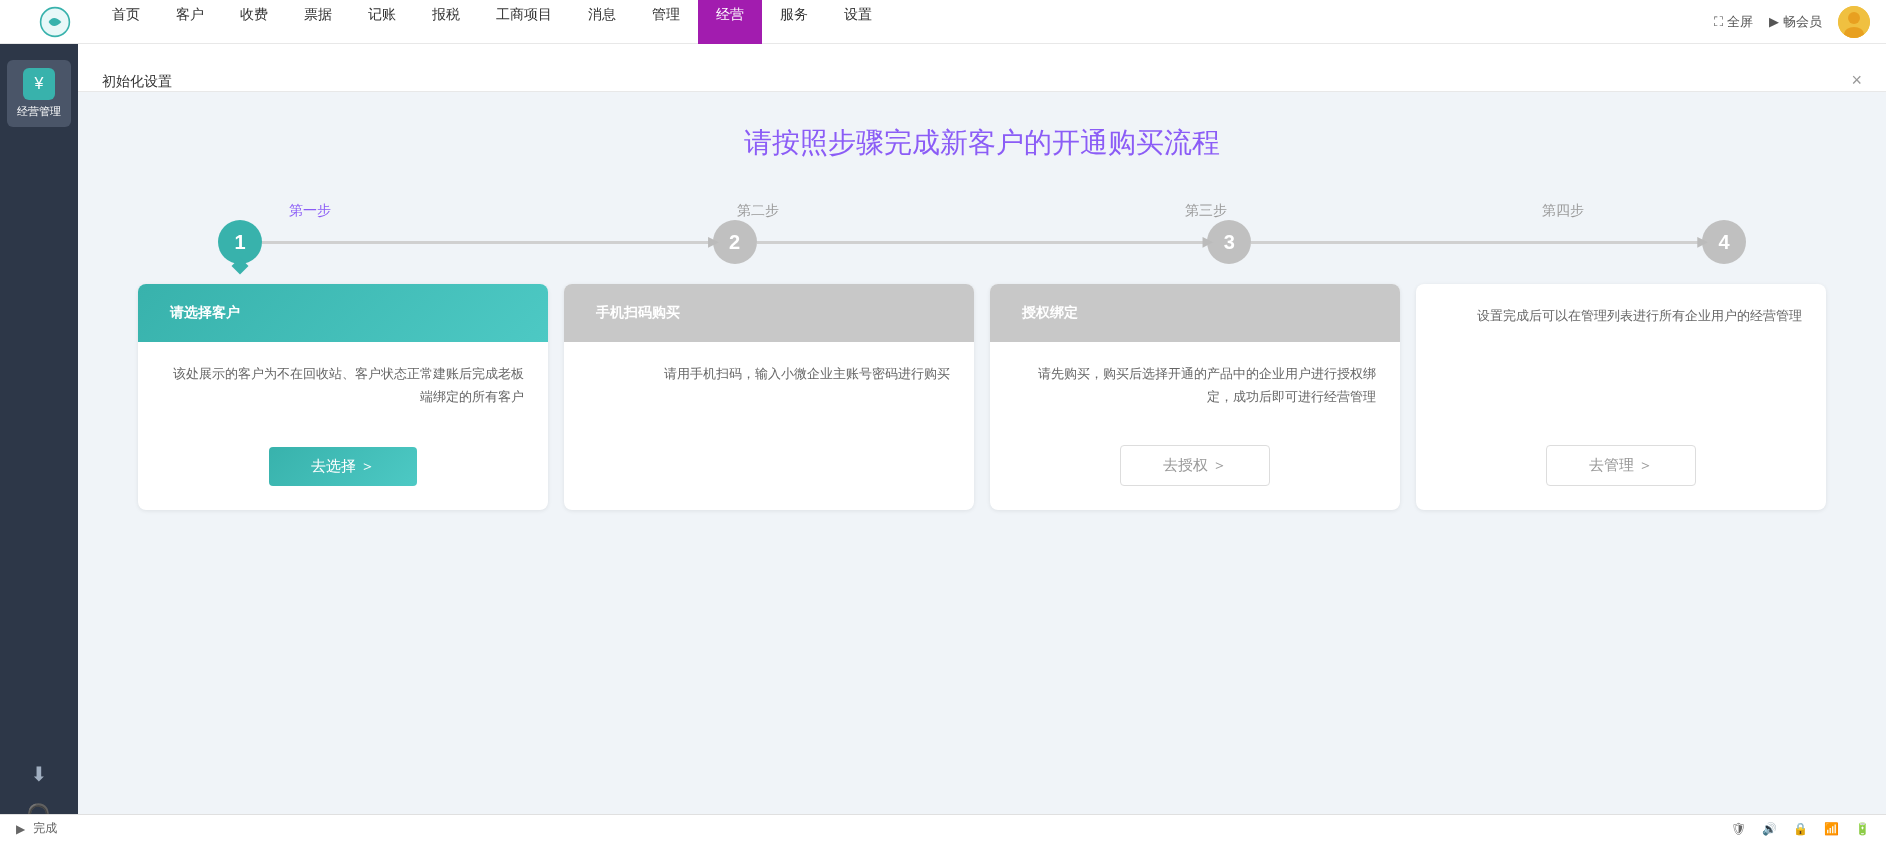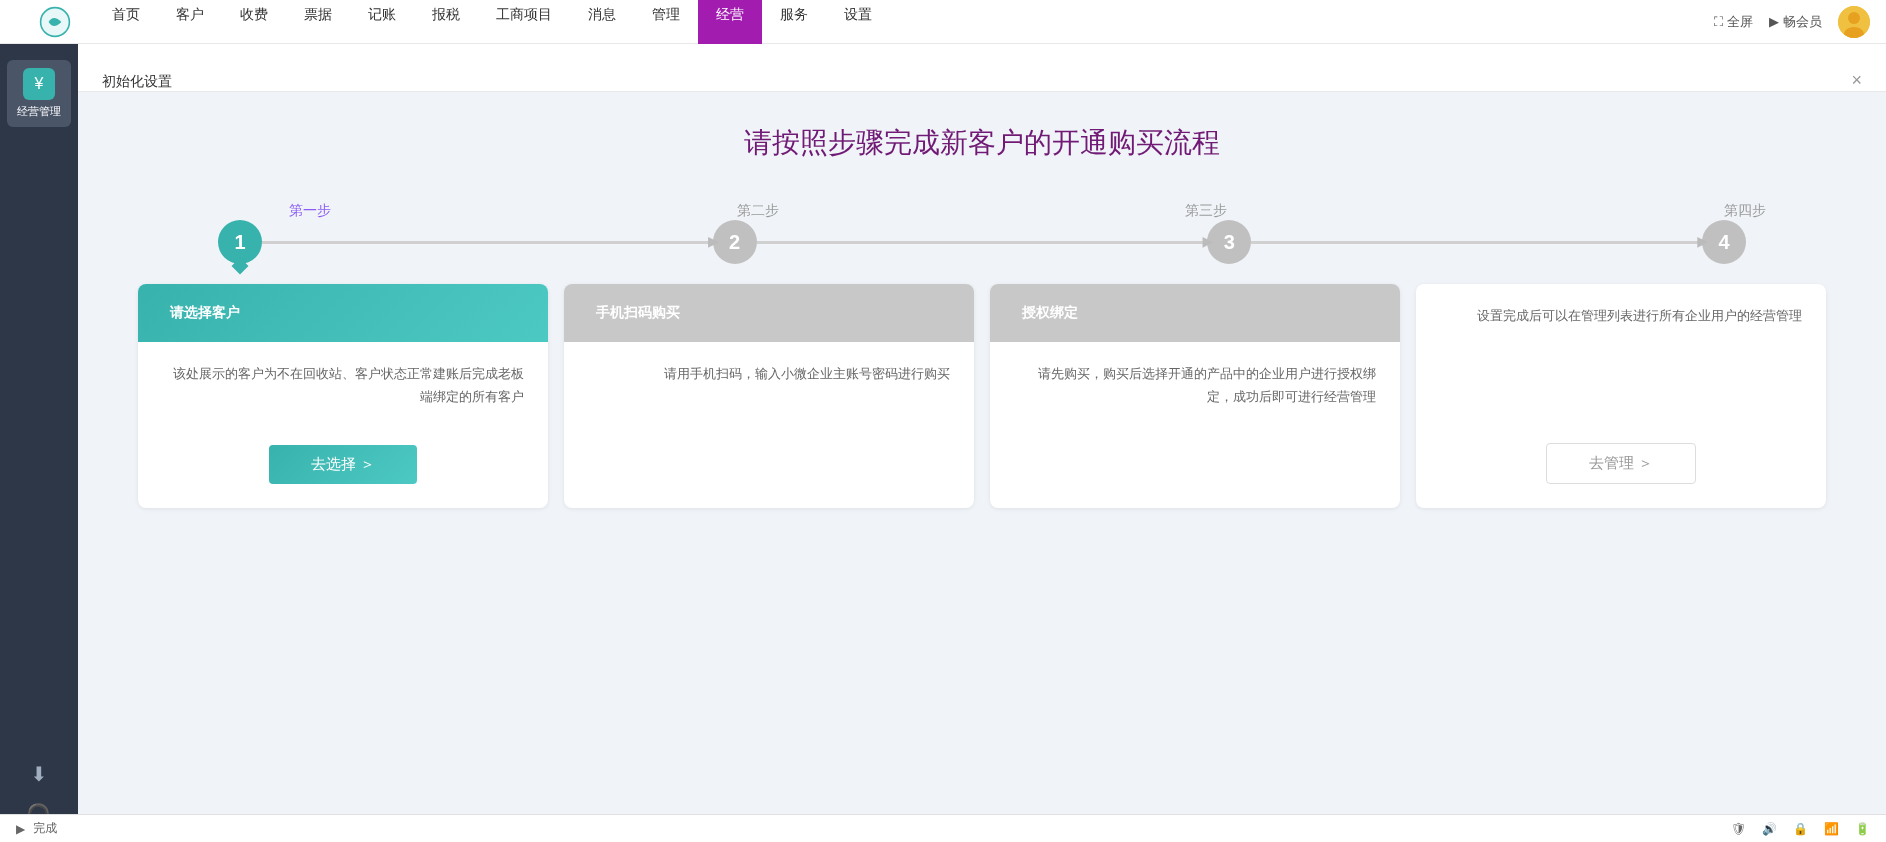--- a/index.html
+++ b/index.html
@@ -54,21 +54,21 @@
       display: flex; align-items: flex-end; justify-content: space-between;
       background: #fff; padding: 0 24px; height: 48px;
       border-bottom: 1px solid #e8e8e8;
     }
     .content-header-title { font-size: 14px; color: #333; }
     .close-btn { font-size: 18px; color: #999; cursor: pointer; }
 
     .content-body { padding: 32px 40px; }
 
     .page-title {
-      text-align: center; font-size: 28px; color: #701a75; font-weight: 500;
+      text-align: center; font-size: 28px; color: #8b5cf6; font-weight: 500;
       margin-bottom: 40px;
     }
 
     
     .cards-row { display: flex; gap: 16px; margin-top: 0; padding: 0 20px; }
     .card {
       flex: 1; background: #fff; border-radius: 8px;
       overflow: hidden; box-shadow: 0 1px 4px rgba(0,0,0,0.08);
       display: flex; flex-direction: column;
     }
@@ -168,21 +168,21 @@
         </div>
         <div style="flex:1;"></div>
         <div style="flex:1; display:flex; flex-direction:column; align-items:center;">
           <span style="font-size:14px; color:#999;">第二步</span>
         </div>
         <div style="flex:1;"></div>
         <div style="flex:1; display:flex; flex-direction:column; align-items:center;">
           <span style="font-size:14px; color:#999;">第三步</span>
         </div>
         <div style="flex:1;"></div>
-        <div style="flex:1; display:flex; flex-direction:column; align-items:flex-end;">
+        <div style="flex:1; display:flex; flex-direction:column; align-items:flex-start;">
           <span style="font-size:14px; color:#999;">第四步</span>
         </div>
       </div>
 
       <div style="display:flex; align-items:center; padding: 0 100px; margin-bottom: 20px;">
 
         <div style="display:flex; flex-direction:column; align-items:center;">
           <div style="width:44px; height:44px; border-radius:50%; background:#38b2ac; display:flex; align-items:center; justify-content:center; font-size:20px; font-weight:bold; color:#fff; position:relative;">
             <span>1</span>
 
@@ -247,20 +247,25 @@
           <div class="card-footer">
           </div>
         </div>
 
         <div class="card">
           <div class="card-header inactive-card">
             <span>授权绑定</span>
           </div>
           <div class="card-body">
             <span>请先购买，购买后选择开通的产品中的企业用户进行授权绑定，成功后即可进行经营管理</span>
+          </div>
+          <div class="card-footer">
+            <button class="card-btn inactive-btn">
+              <span>去授权  ＞</span>
+            </button>
           </div>
         </div>
 
         <div class="card">
           <div class="card-body">
             <span>设置完成后可以在管理列表进行所有企业用户的经营管理</span>
           </div>
           <div class="card-footer">
             <button class="card-btn inactive-btn">
               <span>去管理  ＞</span>

